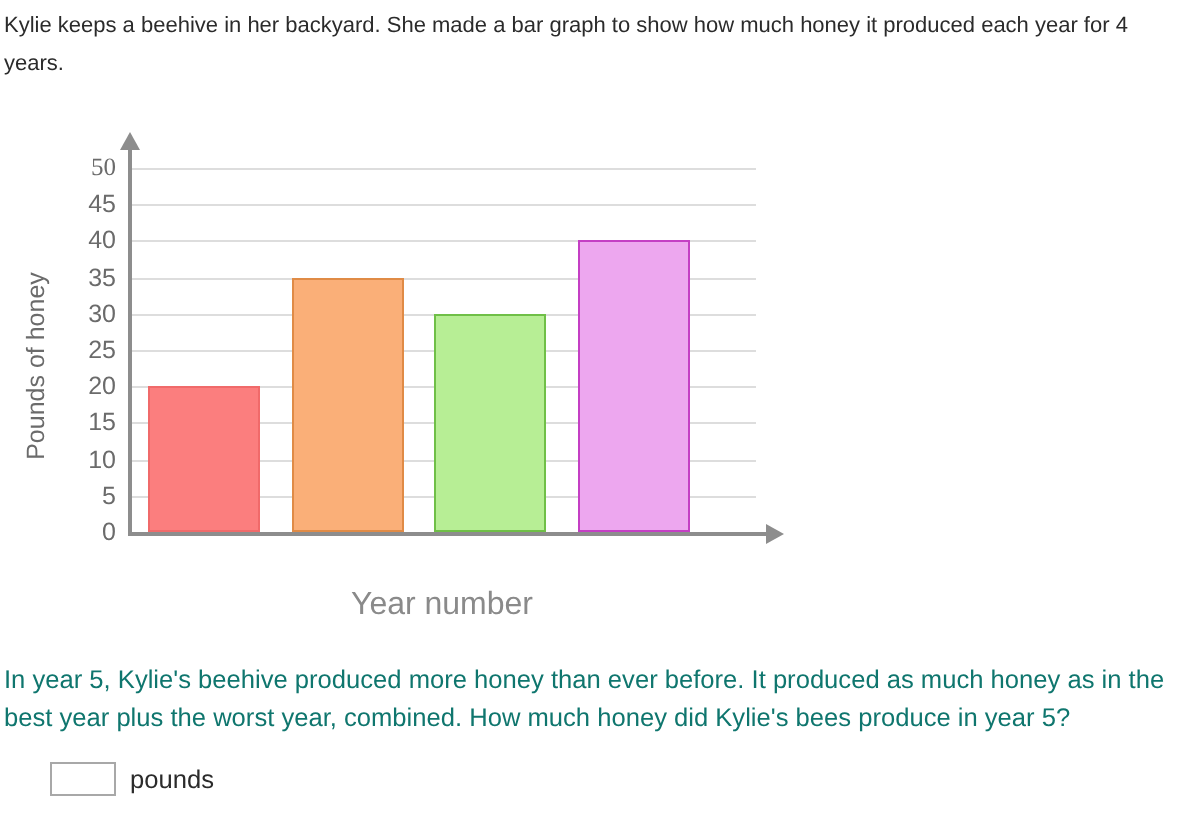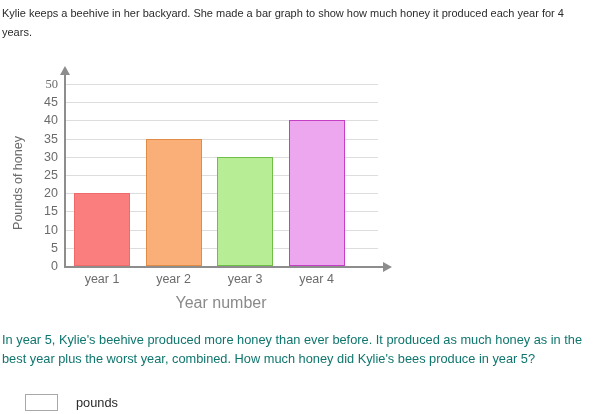--- a/index.html
+++ b/index.html
@@ -30,24 +30,24 @@
     left: 2px;
     top: 330px;
     width: 596px;
     font-size: 12.8px;
     line-height: 19px;
     color: #0f766e;
   }
   .answer-row {
     position: absolute;
     left: 25px;
-    top: 394px;
+    top: 381px;
     display: flex;
     align-items: center;
-    gap: 18px;
+    gap: 7px;
   }
   .answer-input {
     width: 33px;
     height: 17px;
     border: 1px solid #a8a8a8;
     background: #ffffff;
     box-sizing: border-box;
     padding: 0;
     margin: 0;
     font-family: "Liberation Sans", sans-serif;
@@ -229,26 +229,20 @@
   <div class="axis-y-arrow"></div>
   <div class="axis-x"></div>
   <div class="axis-x-arrow"></div>
 
   <div class="bars">
       <div class="bar" style="left: 8px; width: 56px; height: 72.8px; background: rgb(251, 126, 126); border-color: rgb(240, 106, 106);"></div>
       <div class="bar" style="left: 79.5px; width: 56px; height: 127.4px; background: rgb(250, 175, 120); border-color: rgb(224, 139, 70);"></div>
       <div class="bar" style="left: 151px; width: 56px; height: 109.2px; background: rgb(183, 238, 149); border-color: rgb(111, 191, 71);"></div>
       <div class="bar" style="left: 222.5px; width: 56px; height: 145.6px; background: rgb(237, 167, 239); border-color: rgb(196, 63, 196);"></div>
     </div>
-  <div class="xlabels">
-      <div class="xlabel" style="left: 36px;">year 1</div>
-      <div class="xlabel" style="left: 107.5px;">year 2</div>
-      <div class="xlabel" style="left: 179px;">year 3</div>
-      <div class="xlabel" style="left: 250.5px;">year 4</div>
-    </div>
 
   <div class="ylabel-axis">Pounds of honey</div>
   <div class="xlabel-axis">Year number</div>
 </div>
 
 <div class="prompt-bottom">In year 5, Kylie's beehive produced more honey than ever before. It produced as much honey as in the best year plus the worst year, combined. How much honey did Kylie's bees produce in year 5?</div>
 
 <div class="answer-row">
   <input class="answer-input" type="text" value="" style="">
   <span class="answer-unit">pounds</span>

